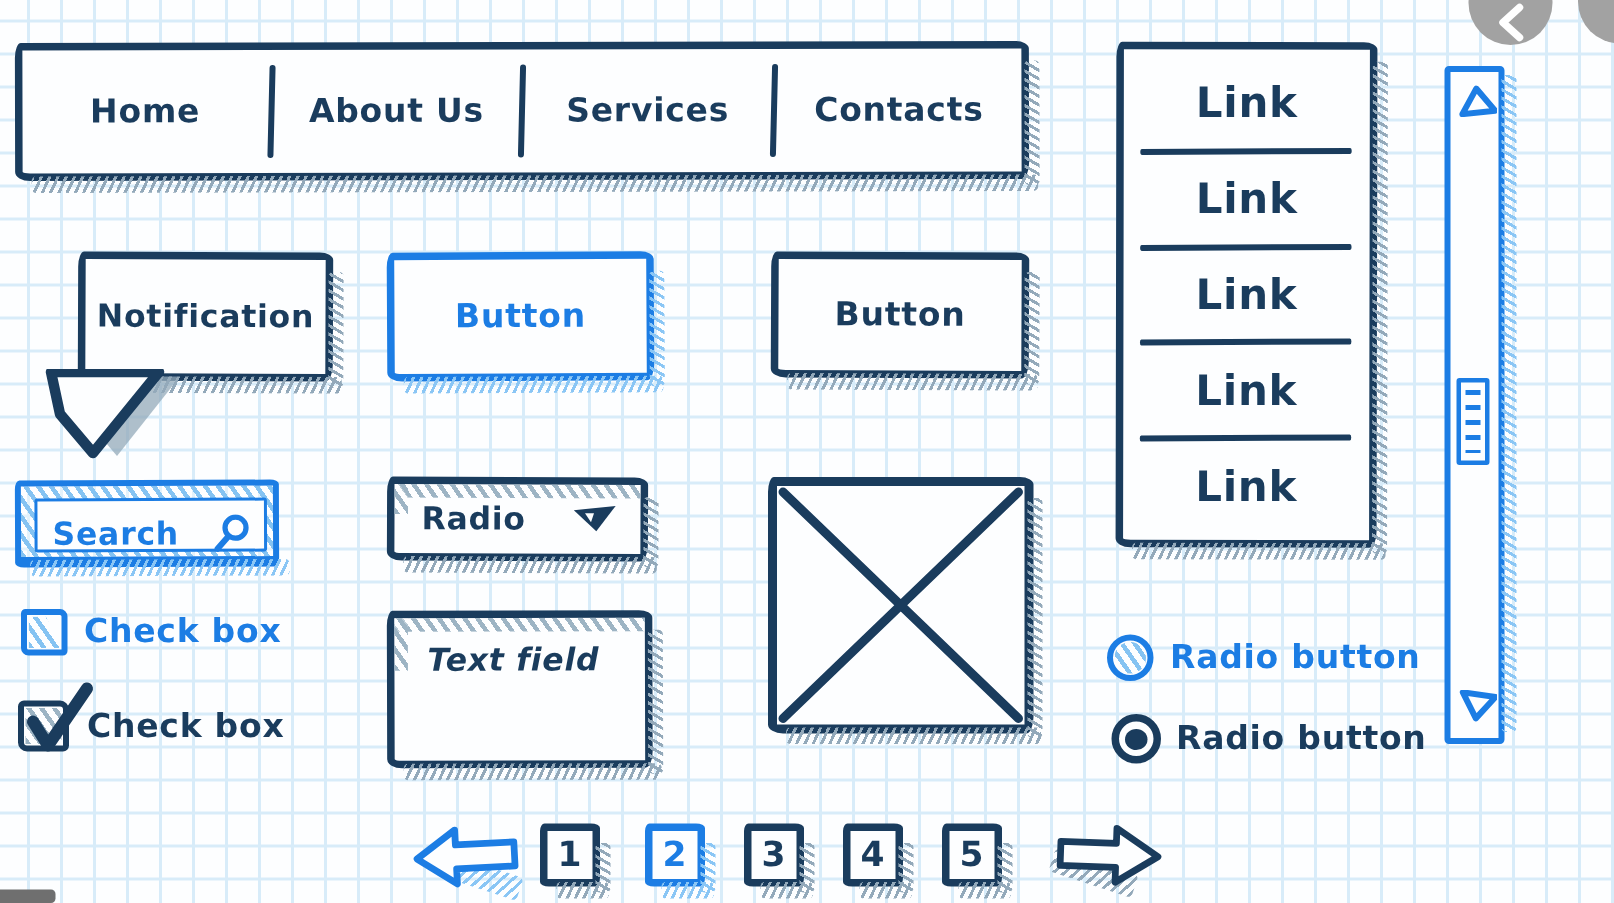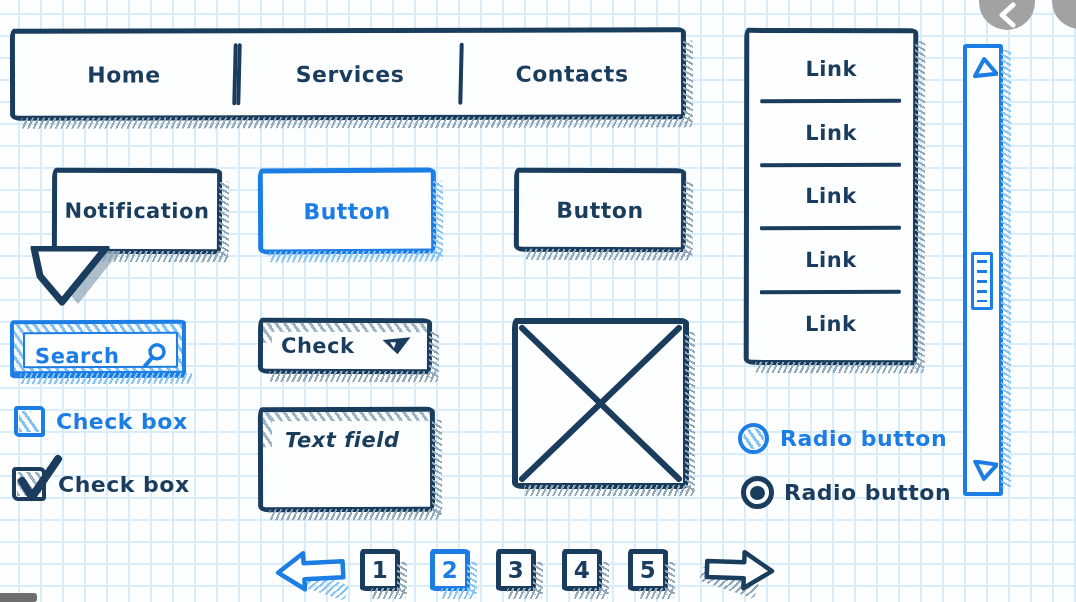--- a/index.html
+++ b/index.html
@@ -89,21 +89,21 @@
   
   .cb-box{position:absolute;box-sizing:border-box;background:var(--paper);cursor:pointer;}
   .cb1{left:14px;top:406px;width:31px;height:31px;border:4px solid var(--blue);border-radius:3px 5px 3px 5px;}
   .cb2{left:12px;top:467px;width:34px;height:34px;border:4px solid var(--navy);border-radius:4px 6px 4px 6px;}
   .cb-inner{position:absolute;inset:1px;}
   .cb-label{position:absolute;font-size:22px;}
   .check-svg{position:absolute;left:2px;top:-16px;width:44px;height:50px;overflow:visible;}
 
   
   .linklist{left:744px;top:28px;width:174px;height:337px;display:flex;flex-direction:column;padding:6px 0;transform:rotate(.1deg);}
-  .link-row{flex:1;display:flex;align-items:center;justify-content:center;font-size:21px;cursor:pointer;}
+  .link-row{flex:1;display:flex;align-items:center;justify-content:center;font-size:28px;cursor:pointer;}
   .link-div{height:4px;background:var(--navy);width:86%;margin:0 auto;border-radius:2px/4px;transform:rotate(-.4deg);}
 
   
   .radio{position:absolute;box-sizing:border-box;border-radius:50%;background:var(--paper);cursor:pointer;overflow:hidden;}
   .rd1{left:738px;top:423px;width:31px;height:31px;border:4px solid var(--blue);}
   .rd2{left:741px;top:476px;width:33px;height:33px;border:5px solid var(--navy);}
   .rd2-dot{position:absolute;left:4px;top:5px;width:15px;height:14px;border-radius:50%;background:var(--navy);}
   .rd-label{position:absolute;font-size:22px;}
 
   
@@ -136,20 +136,21 @@
   .ov-tab{position:absolute;left:0;top:593px;width:37px;height:9px;background:#6F6F6F;border-radius:0 3px 3px 0;z-index:50;cursor:pointer;}
 </style>
 </head>
 <body>
 
 <div id="canvas">
 
   <nav class="navbar sk sh-br">
     <div class="nav-item hand t-navy">Home</div>
     <div class="nav-sep"></div>
+    <div class="nav-item hand t-navy">About Us</div>
     <div class="nav-sep"></div>
     <div class="nav-item hand t-navy">Services</div>
     <div class="nav-sep"></div>
     <div class="nav-item hand t-navy">Contacts</div>
   </nav>
 
   <div class="notif sk sh-br hand t-navy">Notification</div>
   <svg class="notif-tail" viewBox="0 0 92 62">
     <polygon points="16,3 22,30 44,56 86,3" fill="#93A9BA" opacity="0.75" transform="translate(8,2)"></polygon>
     <polygon points="8,2 14,30 36,56 80,2" fill="#FDFEFF" stroke="#1A3C5D" stroke-width="7" stroke-linejoin="round"></polygon>
@@ -168,21 +169,21 @@
       <svg width="28" height="26" viewBox="0 0 28 26">
         <circle cx="17" cy="9" r="7" fill="none" stroke="#1C7DE4" stroke-width="3.5"></circle>
         <line x1="12" y1="15" x2="5" y2="23" stroke="#1C7DE4" stroke-width="4" stroke-linecap="round"></line>
       </svg>
     </div>
   </div>
 
   <div class="list sk sh-br">
     <div class="in-t hatch-gray"></div>
     <div class="in-l hatch-gray"></div>
-    <span class="list-label hand t-navy">Check</span>
+    <span class="list-label hand t-navy">Radio</span>
     <svg class="list-arrow" width="32" height="20" viewBox="0 0 32 20">
       <polygon points="2,3 30,2 16,18" fill="#1A3C5D" transform="rotate(-4 16 10)"></polygon>
       <polygon points="9,6 15,6 13,12" fill="#FDFEFF"></polygon>
     </svg>
   </div>
 
   <div class="textfield sk sh-br">
     <div class="in-t hatch-gray"></div>
     <div class="in-l hatch-gray" style="bottom:60px;"></div>
     <span class="tf-label hand t-navy">Text field</span>

